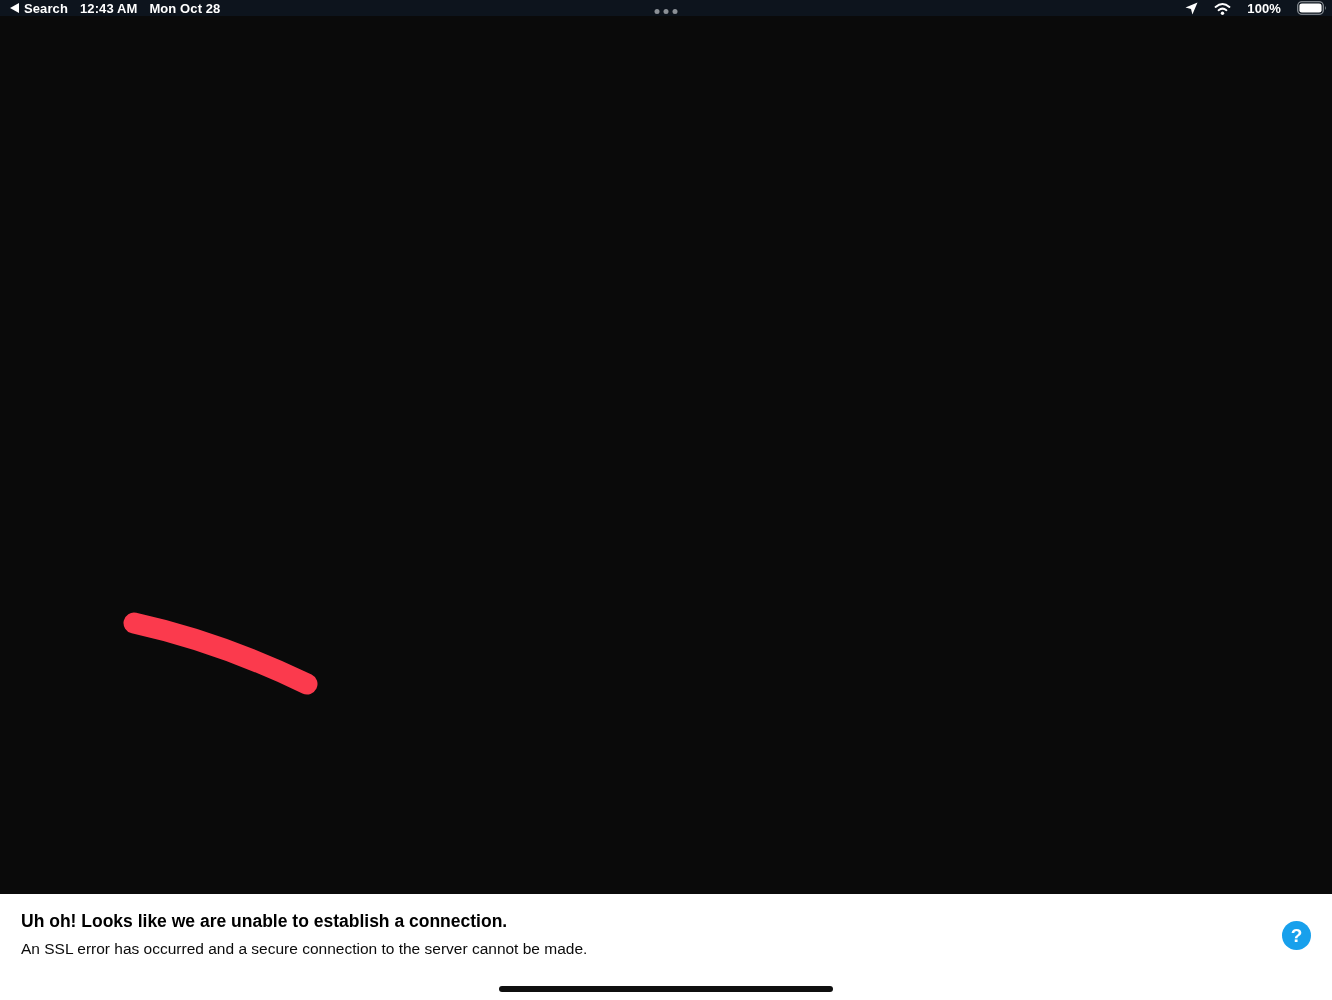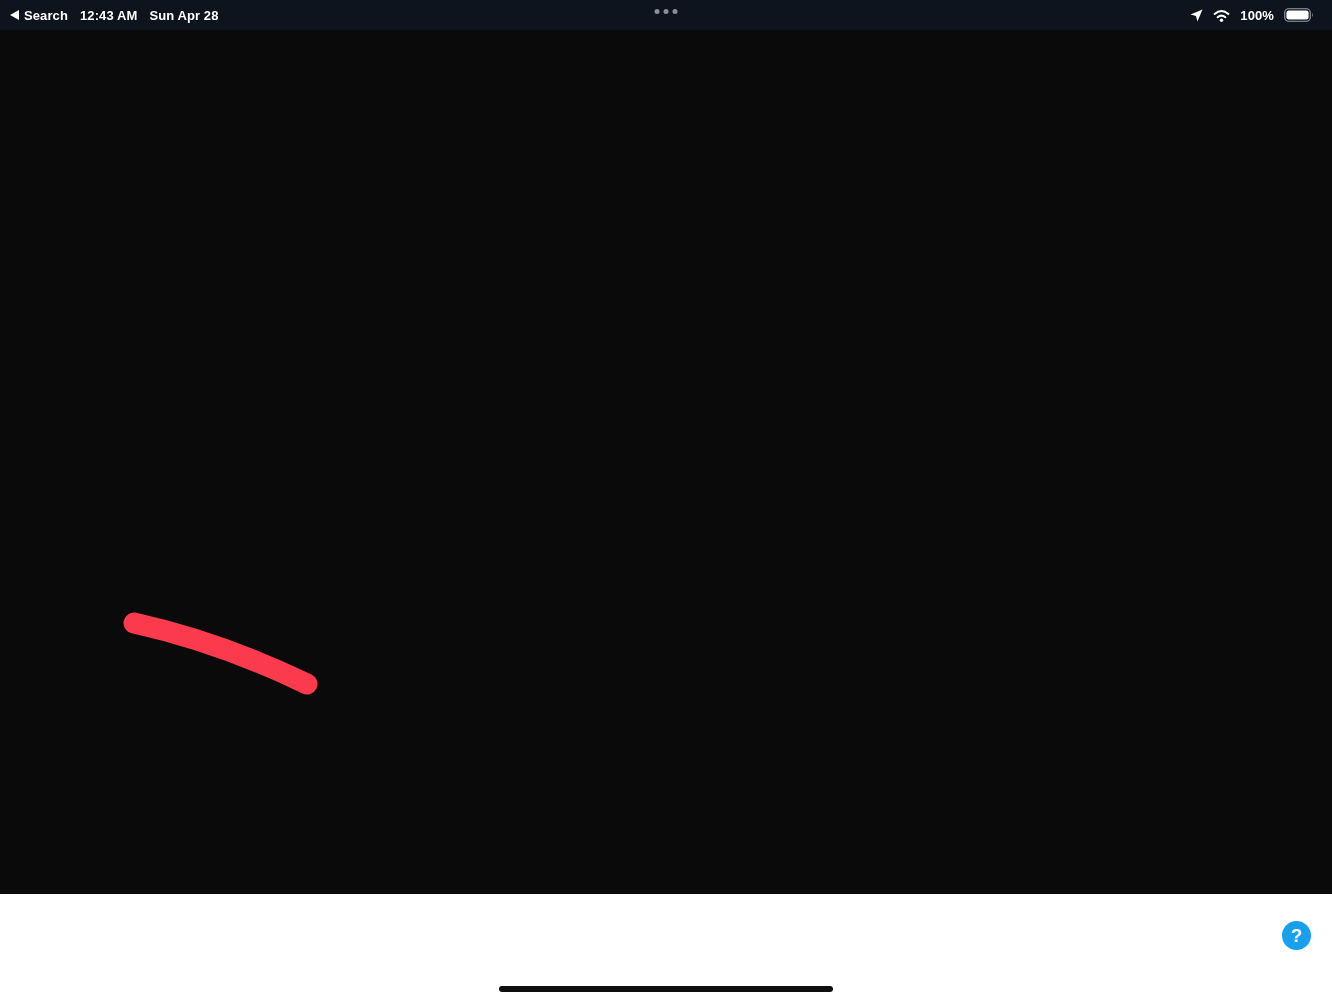--- a/index.html
+++ b/index.html
@@ -7,21 +7,21 @@
   body {
     font-family: "Liberation Sans", "DejaVu Sans", sans-serif;
     background: #0a0a0a;
     position: relative;
   }
 
   
   .status-bar {
     position: absolute;
     top: 0; left: 0;
-    width: 1332px; height: 30px;
+    width: 1332px; height: 16px;
     background: #0d141d;
     color: #ffffff;
     display: flex;
     align-items: center;
     justify-content: space-between;
     font-size: 13px;
     font-weight: 700;
     letter-spacing: 0.1px;
     z-index: 5;
   }
@@ -48,22 +48,22 @@
     gap: 4px;
   }
   .sb-center .dot {
     width: 5px; height: 5px;
     border-radius: 50%;
     background: #8b9096;
   }
   .sb-right {
     display: flex;
     align-items: center;
-    gap: 10px;
-    padding-right: 18px;
+    gap: 16px;
+    padding-right: 5px;
   }
   .sb-right svg { display: block; }
 
   
   .canvas-area {
     position: absolute;
     top: 23px; left: 0;
     width: 1332px; height: 871px;
     background: #0a0a0a;
   }
@@ -123,21 +123,21 @@
 
 <div class="status-bar">
   <div class="sb-left">
     <div class="sb-back">
       <svg width="9" height="10" viewBox="0 0 9 10">
         <path d="M9 0 L9 10 L0 5 Z" fill="#ffffff"></path>
       </svg>
       <span>Search</span>
     </div>
     <span>12:43 AM</span>
-    <span>Sun Apr 28</span>
+    <span>Mon Oct 28</span>
   </div>
 
   <div class="sb-center">
     <span class="dot"></span>
     <span class="dot"></span>
     <span class="dot"></span>
   </div>
 
   <div class="sb-right">
     <svg width="13" height="13" viewBox="0 0 13 13">
@@ -157,17 +157,21 @@
   </div>
 </div>
 
 <div class="canvas-area">
   <svg viewBox="0 0 1332 871">
     <path fill="none" stroke="#fb3a4d" stroke-width="21" stroke-linecap="round" d="M 134 600 Q 220 619 307 661"></path>
   </svg>
 </div>
 
 <div class="error-bar">
+  <div class="error-texts">
+    <div class="error-title">Uh oh! Looks like we are unable to establish a connection.</div>
+    <div class="error-message">An SSL error has occurred and a secure connection to the server cannot be made.</div>
+  </div>
   <button class="help-button">
     <span>?</span>
   </button>
   <div class="home-indicator"></div>
 </div>
 
 </body></html>

